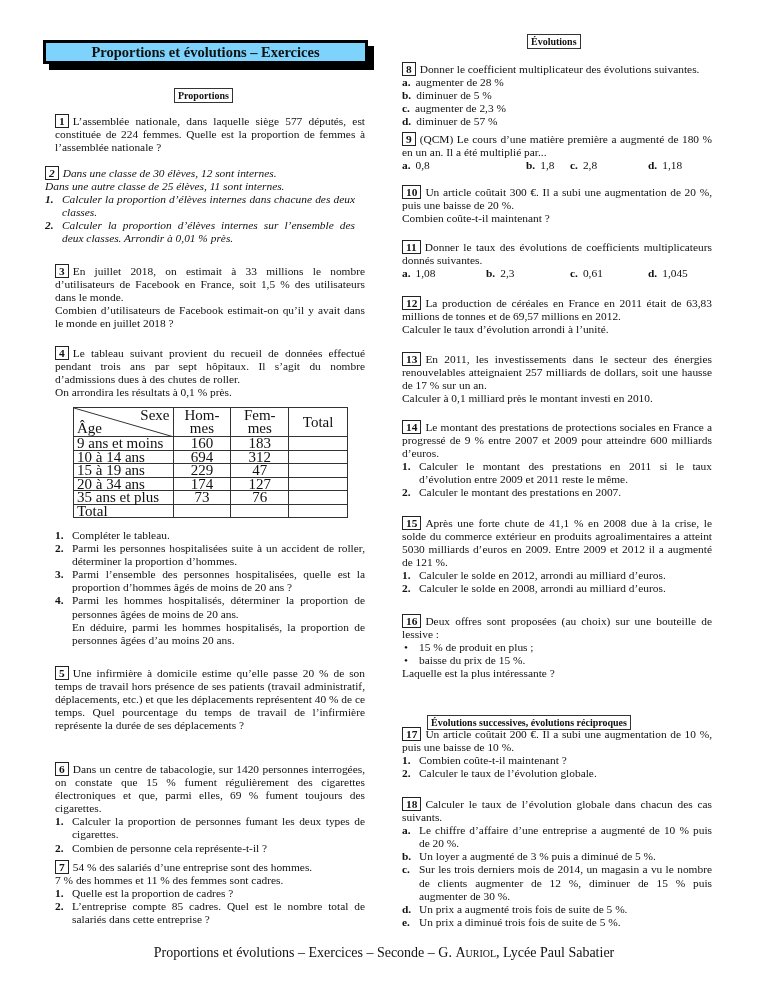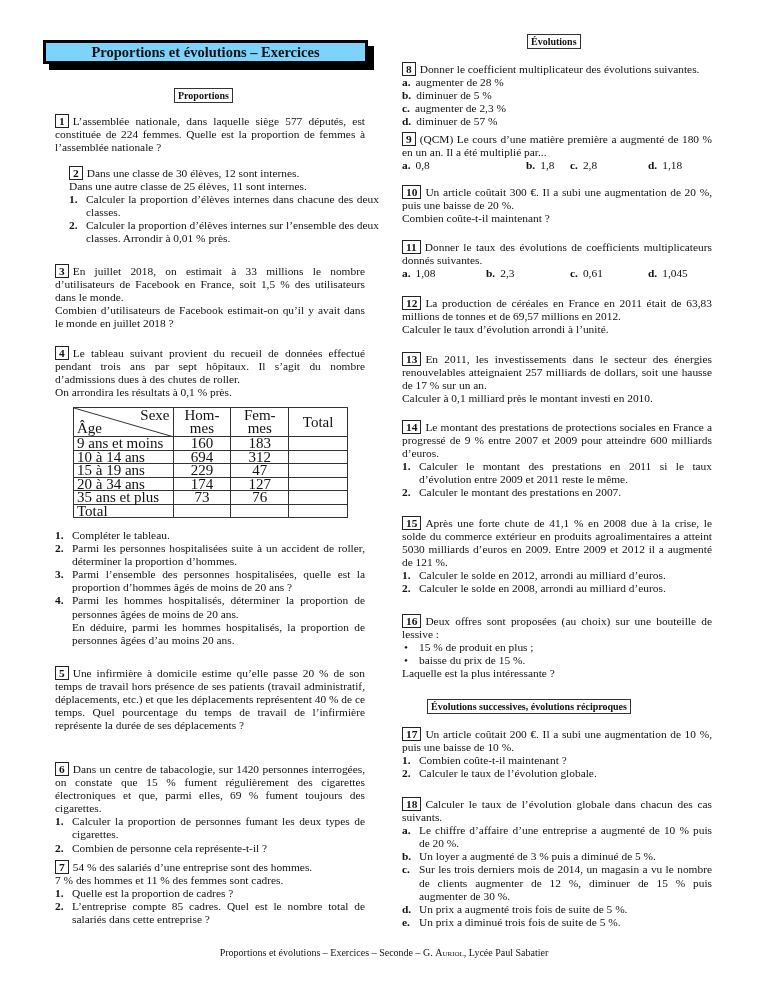--- a/index.html
+++ b/index.html
@@ -64,38 +64,38 @@
     padding: 0 3px;
   }
   table.data td.c { text-align: center; }
   .diag-cell { position: relative; }
   .diag-cell svg { position: absolute; left: 0; top: 0; }
 
   .footer {
     position: absolute;
     left: 0; width: 768px; top: 946px;
     text-align: center;
-    font-size: 10px;
+    font-size: 14px;
   }
   .sc { font-variant: small-caps; }
   .bullet li { padding-left: 17px; position: relative; }
   .bullet li::before { content: "•"; position: absolute; left: 2px; }
 </style>
 </head>
 <body>
 
 <div class="title-box">Proportions et évolutions – Exercices</div>
 
 <div class="section-head" style="left:174px; top:88px;">Proportions</div>
 
 <div class="ex" style="left:55px; top:114px;">
   <p><span class="num">1</span><span>L’assemblée nationale, dans laquelle siège 577 députés, est constituée de 224 femmes. Quelle est la proportion de femmes à l’assemblée nationale ?</span></p>
 </div>
 
-<div class="ex" style="left:69px; top:166px;">
+<div class="ex" style="left:45px; top:166px;font-style:italic;">
   <p><span class="num">2</span><span>Dans une classe de 30 élèves, 12 sont internes.</span></p>
   <p>Dans une autre classe de 25 élèves, 11 sont internes.</p>
   <ol class="items">
     <li><span class="lbl">1.</span><span>Calculer la proportion d’élèves internes dans chacune des deux classes.</span></li>
     <li><span class="lbl">2.</span><span>Calculer la proportion d’élèves internes sur l’ensemble des deux classes. Arrondir à 0,01 % près.</span></li>
   </ol>
 </div>
 
 <div class="ex" style="left:55px; top:264px;">
   <p><span class="num">3</span><span>En juillet 2018, on estimait à 33 millions le nombre d’utilisateurs de Facebook en France, soit 1,5 % des utilisateurs dans le monde.</span></p>
@@ -261,21 +261,21 @@
 
 <div class="ex" style="left:402px; top:614px;">
   <p><span class="num">16</span><span>Deux offres sont proposées (au choix) sur une bouteille de lessive :</span></p>
   <ul class="bullet" style="list-style:none;">
     <li>15 % de produit en plus ;</li>
     <li>baisse du prix de 15 %.</li>
   </ul>
   <p>Laquelle est la plus intéressante ?</p>
 </div>
 
-<div class="section-head" style="left:427px; top:699px;text-align:right;">Évolutions successives, évolutions réciproques</div>
+<div class="section-head" style="left:427px; top:715px;text-align:right;">Évolutions successives, évolutions réciproques</div>
 
 <div class="ex" style="left:402px; top:727px;">
   <p><span class="num">17</span><span>Un article coûtait 200 €. Il a subi une augmentation de 10 %, puis une baisse de 10 %.</span></p>
   <ol class="items">
     <li><span class="lbl">1.</span><span>Combien coûte-t-il maintenant ?</span></li>
     <li><span class="lbl">2.</span><span>Calculer le taux de l’évolution globale.</span></li>
   </ol>
 </div>
 
 <div class="ex" style="left:402px; top:797px;">

